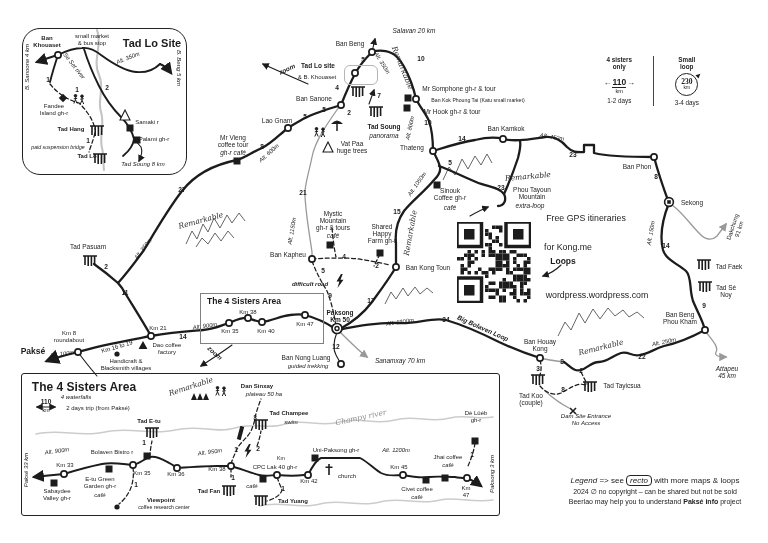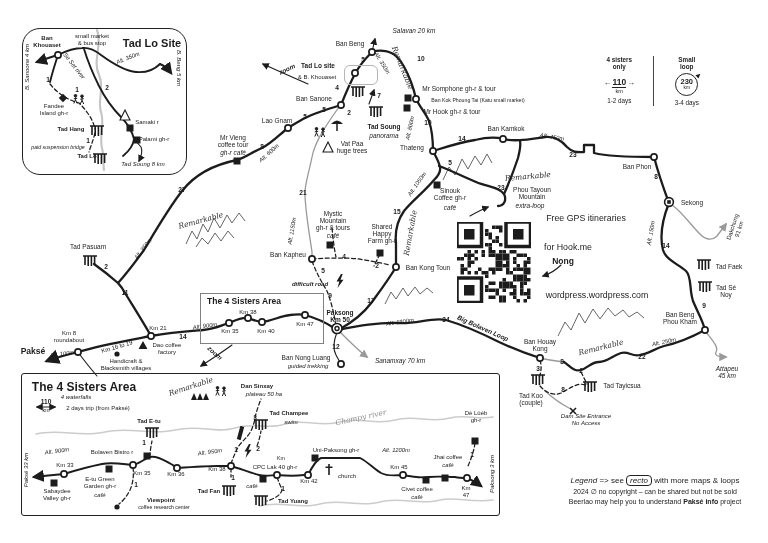--- a/index.html
+++ b/index.html
@@ -36,21 +36,21 @@
   .legend-col{flex:1;text-align:center;font-size:6.3px;padding:0 2px;}
   .legend-col + .legend-col{border-left:1px solid #444;}
   .lc-name{font-weight:bold;white-space:pre-line;line-height:1.15;height:15px;}
   .lc-days{margin-top:3px;font-size:6.3px;}
   .da{display:flex;align-items:center;justify-content:center;font-weight:bold;margin-top:6px;}
   .da .ar{font-size:8px;}
   .danum{font-size:8.5px;margin:0 1px;border-bottom:1px solid #222;}
   .daunit{font-size:5.5px;}
   .loopc{position:relative;width:21px;height:21px;border:1.6px solid #222;border-radius:50%;
     margin:2px auto 0;display:flex;flex-direction:column;align-items:center;justify-content:center;line-height:1;}
-  .loopnum{font-weight:bold;font-size:7.5px;}
+  .loopnum{font-weight:bold;font-size:7.5px;font-family:Liberation Serif, serif;}
   .loopunit{font-size:4.8px;}
   .loophead{position:absolute;right:-3px;top:-2px;font-size:6px;transform:rotate(-42deg);}
   #footer{position:absolute;left:552px;top:476px;width:206px;text-align:center;}
   #footer .f1{font-size:8px;margin-bottom:2.5px;}
   #footer .f2,#footer .f3{font-size:7px;margin-bottom:2px;color:#222;}
   .recto{border:1px solid #222;border-radius:4px;padding:0 3px;font-style:italic;}
   #qr{position:absolute;left:457px;top:222px;}
 </style>
 </head>
 <body>
@@ -448,22 +448,22 @@
 Km 50</div>
     <div class="lbl num" style="left: 336px; top: 347px; transform: translate(-50%, -50%);">12</div>
     <div class="lbl " style="left: 306px; top: 358px; transform: translate(-50%, -50%);">Ban Nong Luang</div>
     <div class="lbl i s" style="left: 308px; top: 366px; transform: translate(-50%, -50%);">guided trekking</div>
     <div class="lbl i" style="left: 400px; top: 361px; transform: translate(-50%, -50%);">Sanamxay 70 km</div>
     <div class="lbl alt" style="left: 400px; top: 322px; transform: translate(-50%, -50%) rotate(-8deg);">Alt. 1300m</div>
     <div class="lbl num" style="left: 446px; top: 320px; transform: translate(-50%, -50%);">34</div>
     <div class="lbl b i" style="left: 483px; top: 328px; transform: translate(-50%, -50%) rotate(24deg);">Big Bolaven Loop</div>
     <div class="lbl b i" style="left: 215px; top: 353px; transform: translate(-50%, -50%) rotate(42deg);">zoom</div>
     <div class="lbl t10" style="left: 586px; top: 219px; transform: translate(-50%, -50%);">Free GPS itineraries</div>
-    <div class="lbl t10" style="left: 568px; top: 248px; transform: translate(-50%, -50%);">for Hook.me</div>
-    <div class="lbl b t9" style="left: 563px; top: 262px; transform: translate(-50%, -50%);">Nong</div>
+    <div class="lbl t10" style="left: 568px; top: 248px; transform: translate(-50%, -50%);">for Kong.me</div>
+    <div class="lbl b t9" style="left: 563px; top: 262px; transform: translate(-50%, -50%);">Loops</div>
     <div class="lbl t10" style="left: 597px; top: 296px; transform: translate(-50%, -50%);">wordpress.wordpress.com</div>
     <div class="lbl b s" style="left: 47px; top: 42px; transform: translate(-50%, -50%);">Ban
 Khouaset</div>
     <div class="lbl s" style="left: 92px; top: 40px; transform: translate(-50%, -50%);">small market
 &amp; bus stop</div>
     <div class="lbl b t11" style="left: 152px; top: 43px; transform: translate(-50%, -50%);">Tad Lo Site</div>
     <div class="lbl alt" style="left: 128px; top: 58px; transform: translate(-50%, -50%) rotate(-22deg);">Alt. 350m</div>
     <div class="lbl i s" style="left: 27px; top: 67px; transform: translate(-50%, -50%) rotate(-90deg);">B. Sanoone 4 km</div>
     <div class="lbl i s" style="left: 179px; top: 68px; transform: translate(-50%, -50%) rotate(90deg);">B. Beng 5 km</div>
     <div class="lbl i s" style="left: 74px; top: 66px; transform: translate(-50%, -50%) rotate(52deg);">Se Set river</div>

